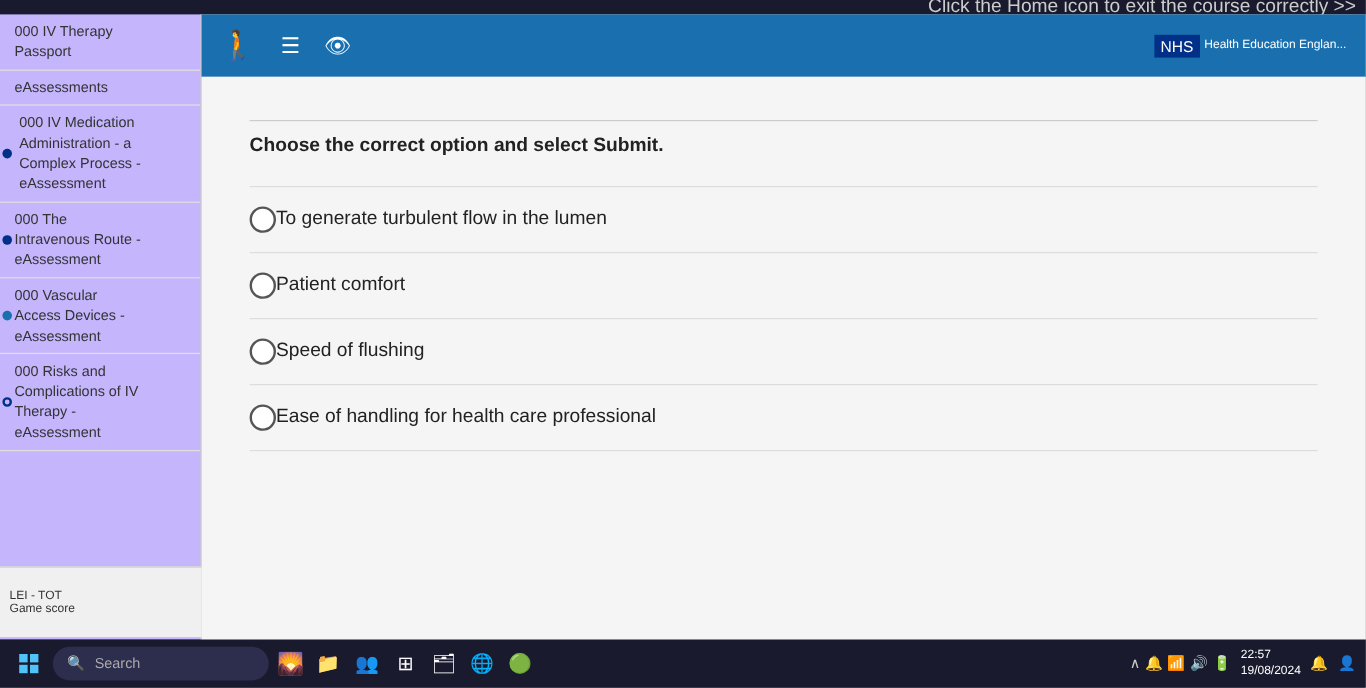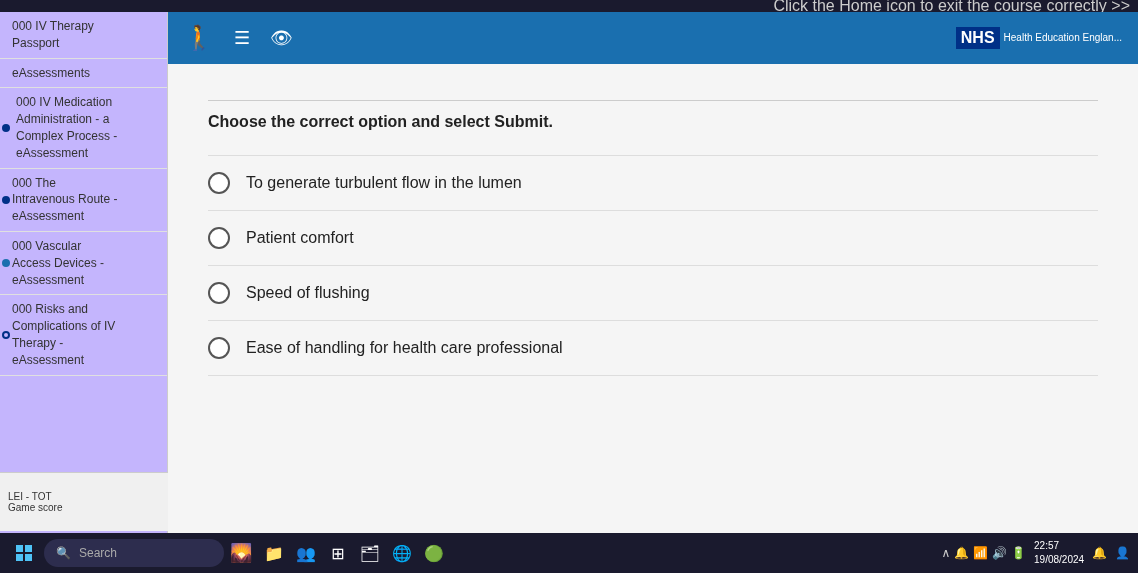--- a/index.html
+++ b/index.html
@@ -135,21 +135,20 @@
       margin-bottom: 24px;
       font-weight: bold;
     }
 
     .option-row {
       display: flex;
       align-items: center;
       padding: 16px 0;
       border-bottom: 1px solid #ddd;
       cursor: pointer;
-      gap: 16px;
     }
     .option-row:first-of-type {
       border-top: 1px solid #ddd;
     }
 
     .radio-circle {
       width: 22px;
       height: 22px;
       border-radius: 50%;
       border: 2px solid #555;
@@ -286,21 +285,21 @@
   </div>
 
   <div class="content-area">
 
     <div class="content-header">
       <span class="header-icon">🚶</span>
       <span class="header-menu-icon">☰</span>
       <span class="header-eye-icon">👁</span>
       <div class="header-right">
         <div style="display:flex; align-items:center; gap:4px;">
-          <span style="background:#003087; color:white; font-size:16px; font-weight:bold; padding:2px 5px;">NHS</span>
+          <span style="background:#003087; color:white; font-size:13px; font-weight:normal; padding:2px 5px;">NHS</span>
           <span class="nhs-text">Health Education Englan...</span>
         </div>
       </div>
     </div>
 
     <div class="question-area">
 
 
       <hr class="divider">
 

